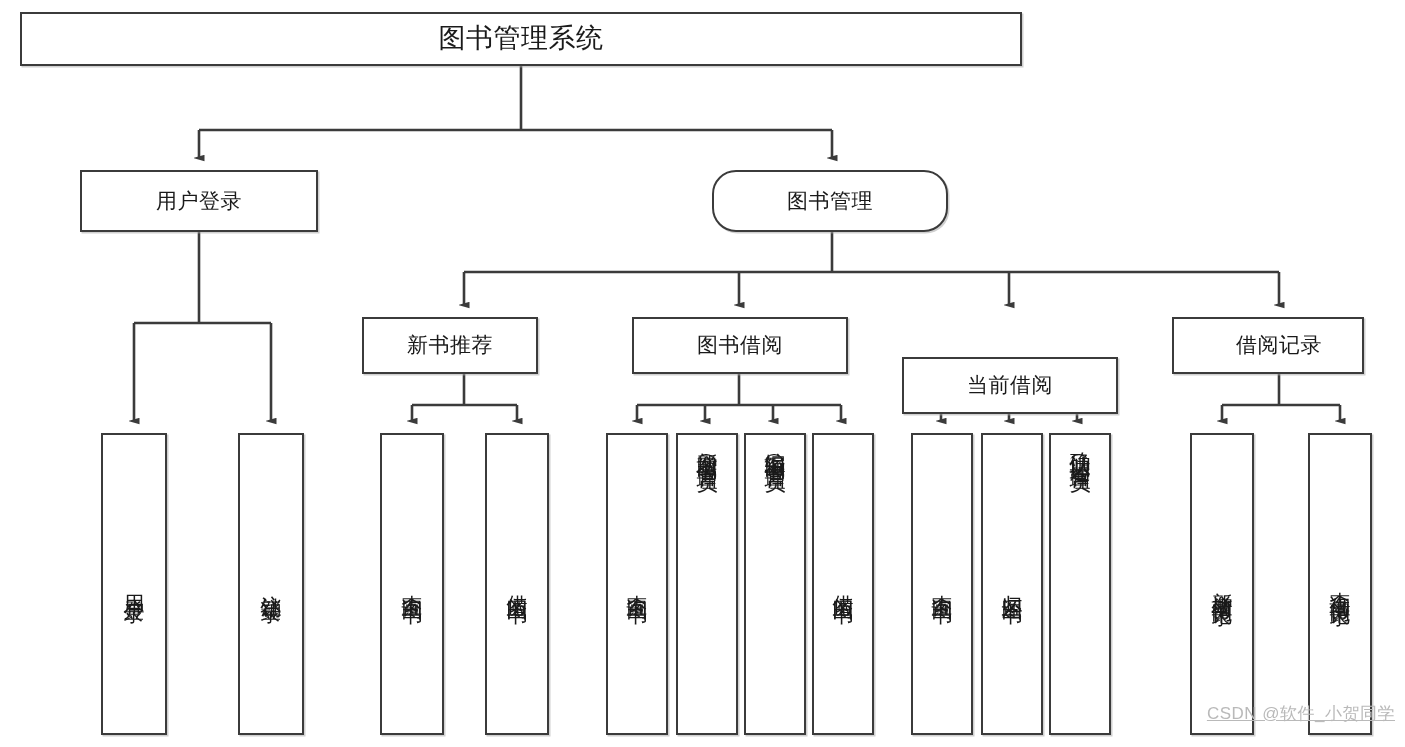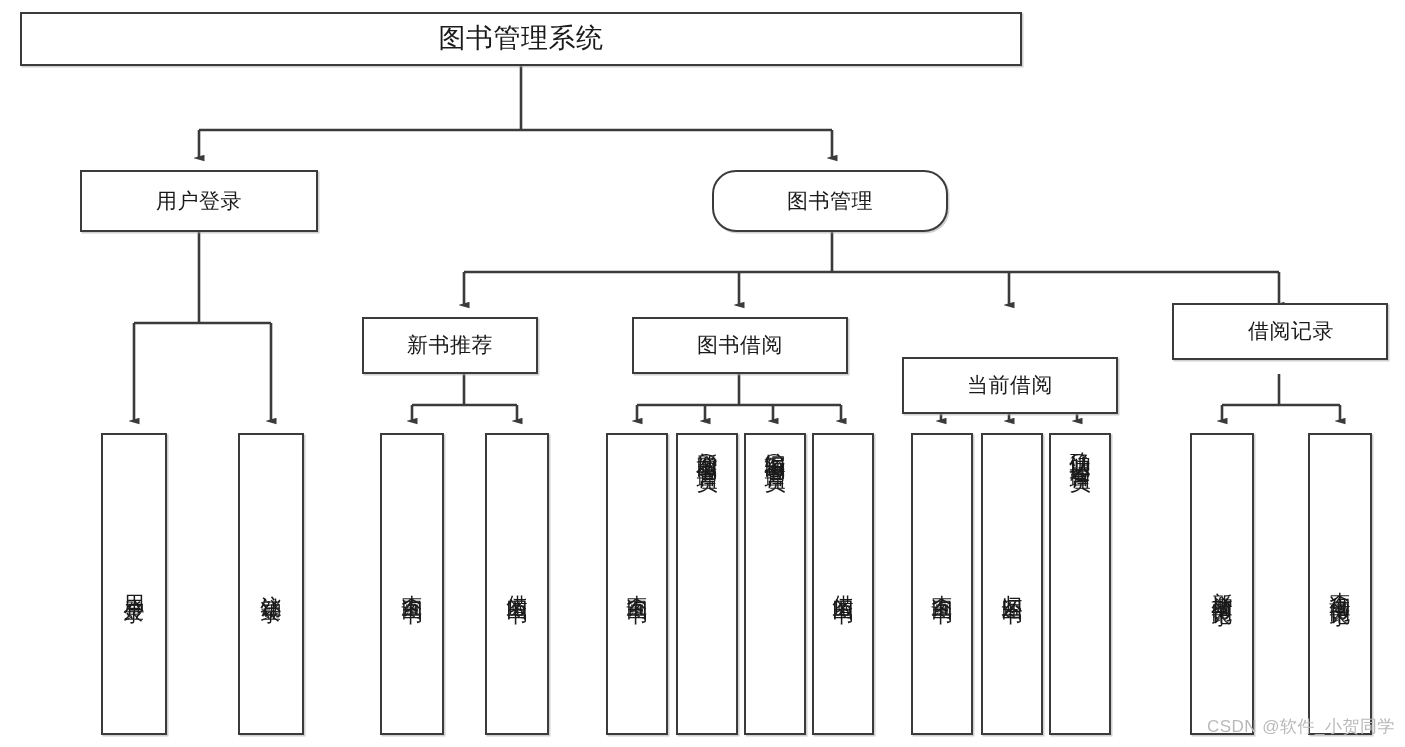--- a/index.html
+++ b/index.html
@@ -41,26 +41,27 @@
   }
   .leaf{
     align-items:flex-start;
     padding-top:0;
   }
   .leaf.center{align-items:center;}
   #root-node .label{font-size:27px;}
   #watermark{
     position:absolute;
     right:10px;
-    bottom:9px;
+    bottom:22px;
     font-size:17px;
     color:#b9b9b9;
     letter-spacing:0.5px;
     white-space:nowrap;
     pointer-events:none;
+    text-decoration:underline;
   }
 </style>
 </head>
 <body>
 
 <div id="canvas">
 
   <svg class="svg-layer" viewBox="0 0 1405 747" xmlns="http://www.w3.org/2000/svg">
     <defs>
       <marker id="arrow" markerWidth="10" markerHeight="11" refX="3.2" refY="5.5" orient="auto" markerUnits="userSpaceOnUse">
@@ -128,21 +129,21 @@
   </div>
 
   <div class="node" style="left:632px;top:317px;width:216px;height:57px;text-align:center;">
     <span class="label">图书借阅</span>
   </div>
 
   <div class="node" style="left:902px;top:317px;width:216px;height:57px;margin-top:40px;">
     <span class="label">当前借阅</span>
   </div>
 
-  <div class="node" style="left:1172px;top:303px;width:216px;height:57px;padding-left:22px;">
+  <div class="node" style="left:1172px;top:317px;width:192px;height:57px;padding-left:22px;">
     <span class="label">借阅记录</span>
   </div>
 
   <div class="node leaf center" style="left:101px;top:433px;width:66px;height:302px;">
     <span class="label">用户登录</span>
   </div>
 
   <div class="node leaf center" style="left:238px;top:433px;width:66px;height:302px;">
     <span class="label">注销登录</span>
   </div>

